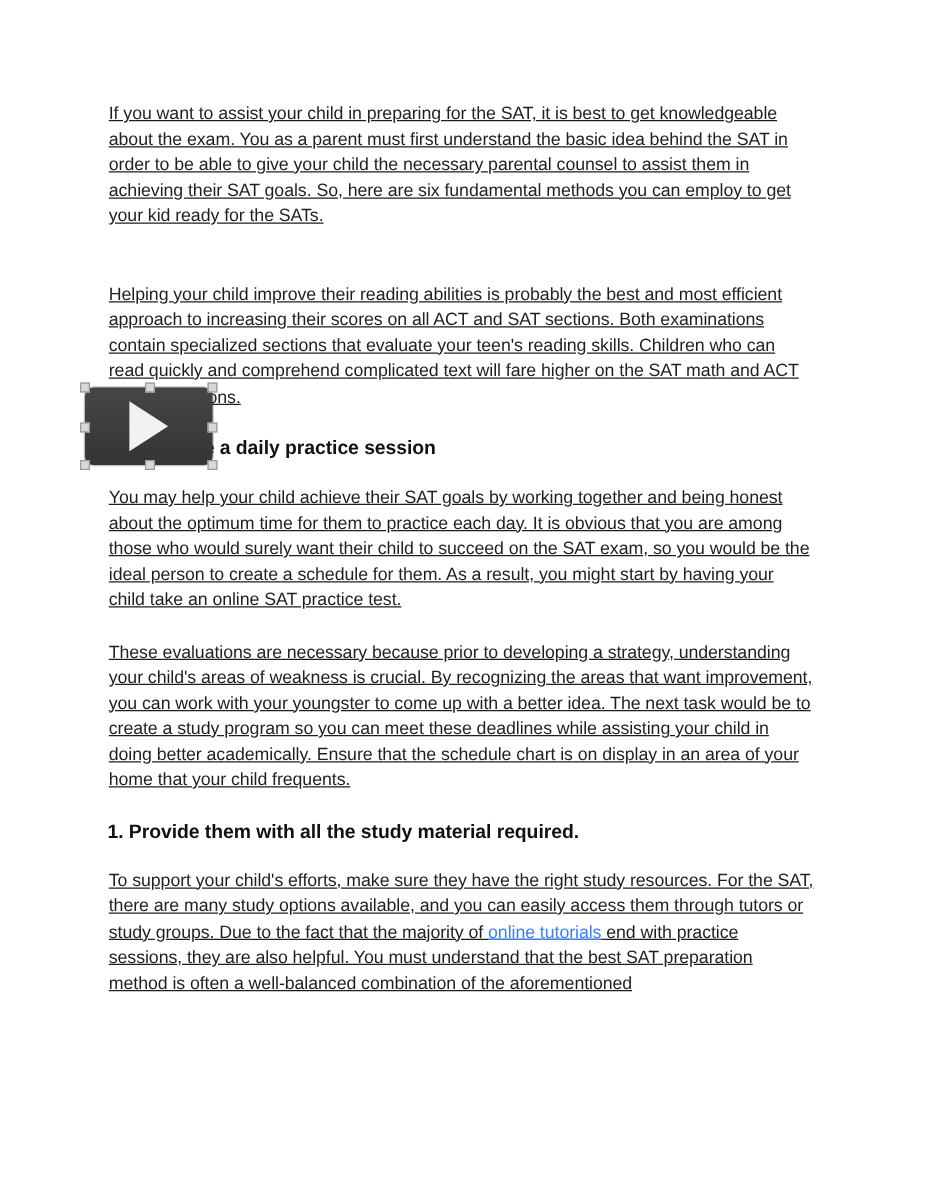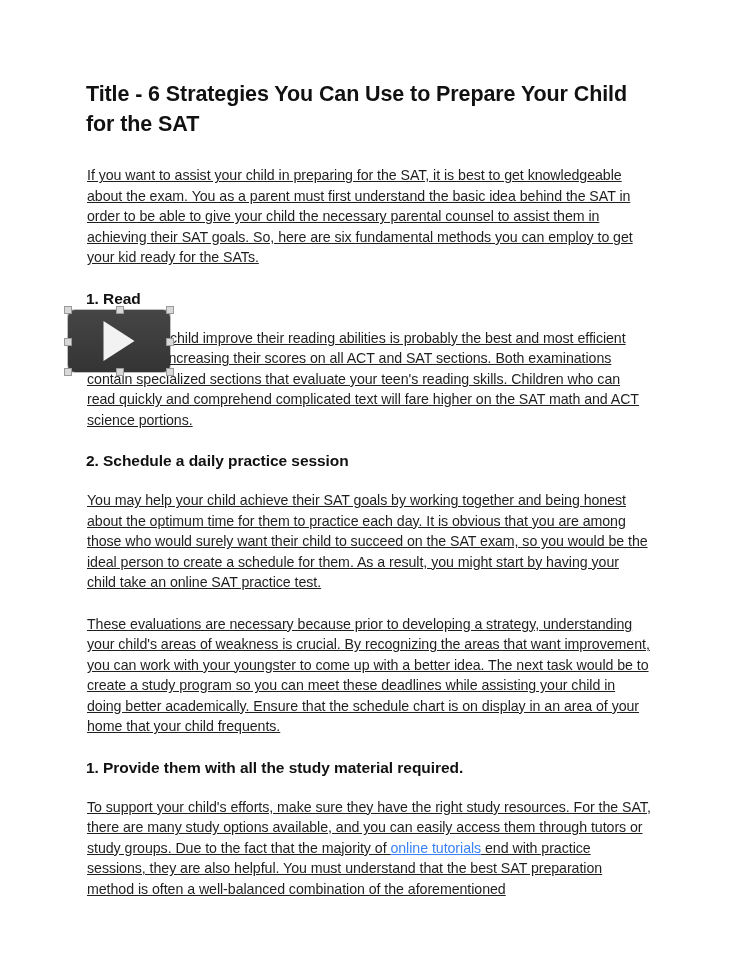--- a/index.html
+++ b/index.html
@@ -117,27 +117,25 @@
   .sel-ml { left: -4px;  top: 50%; margin-top: -3px; }
   .sel-mr { right: -4px; top: 50%; margin-top: -3px; }
 </style>
 </head>
 <body>
 
 <div id="page">
 
   <div id="content">
 
-    <h1 class="doc-title">Title - 6 Strategies You Can Use to Prepare Your Child for the SAT</h1>
 
     <p class="para">If you want to assist your child in preparing for the SAT, it is best to get knowledgeable about the exam. You as a parent must first understand the basic idea behind the SAT in order to be able to give your child the necessary parental counsel to assist them in achieving their SAT goals. So, here are six fundamental methods you can employ to get your kid ready for the SATs.</p>
 
     <div class="sp-para-to-head"></div>
 
-    <h2 class="section-heading">1. Read</h2>
 
     <div class="sp-head-to-para"></div>
 
     <p class="para">Helping your child improve their reading abilities is probably the best and most efficient approach to increasing their scores on all ACT and SAT sections. Both examinations contain specialized sections that evaluate your teen's reading skills. Children who can read quickly and comprehend complicated text will fare higher on the SAT math and ACT science portions.</p>
 
     <div class="sp-para-to-head"></div>
 
     <h2 class="section-heading">2. Schedule a daily practice session</h2>
 
     <div class="sp-head-to-para"></div>

